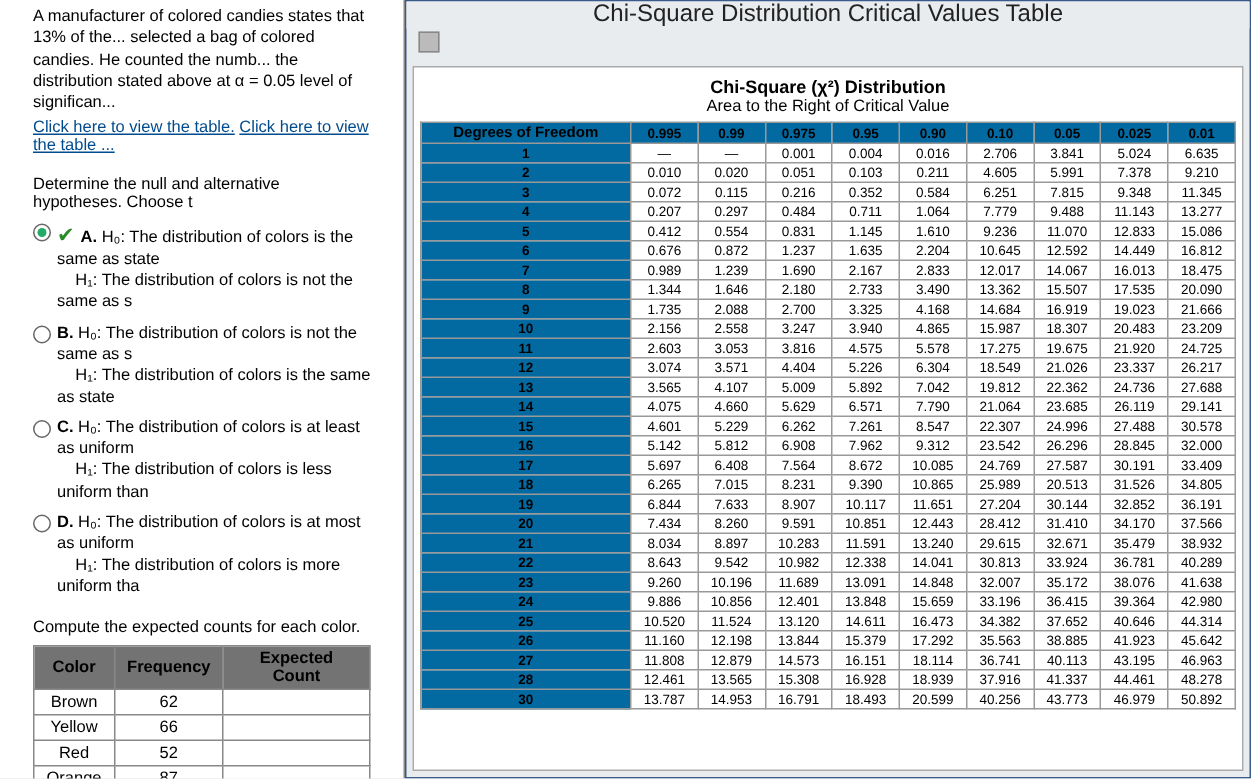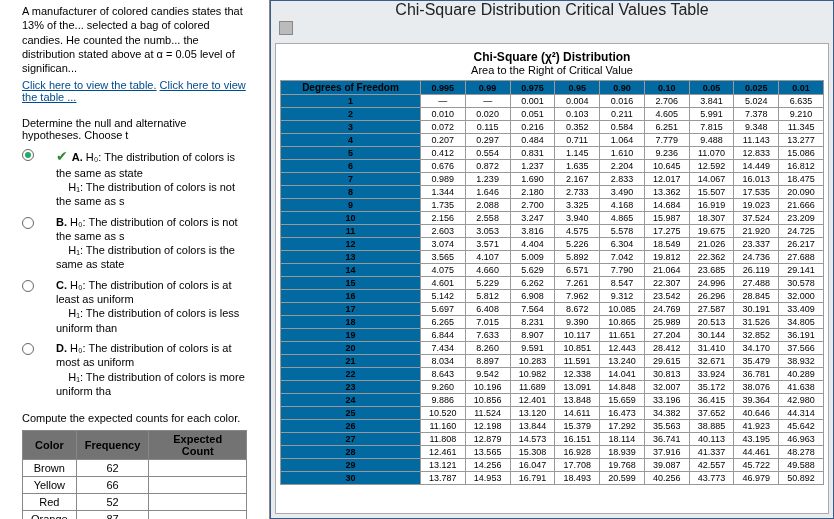--- a/index.html
+++ b/index.html
@@ -17,21 +17,21 @@
     left: 0; top: 0;
     width: 270px;
     height: 519px;
     background: #fff;
     padding: 4px 22px;
     border-right: 1px solid #888;
   }
   .question-text { font-size: 11px; line-height: 1.3; margin-bottom: 4px; }
   .link { color: #004b8d; text-decoration: underline; cursor: pointer; }
   .section { margin-top: 14px; font-size: 11px; }
-  .choice { display: flex; align-items: flex-start; gap: 22px; margin: 6px 0; }
+  .choice { display: flex; align-items: flex-start; gap: 4px; margin: 6px 0; }
   .radio { width: 12px; height: 12px; border: 1px solid #666; border-radius: 50%; flex-shrink: 0; margin-top: 2px; display:flex; align-items:center; justify-content:center; }
   .radio.filled::after { content:""; width:6px; height:6px; background:#2a6; border-radius:50%; display:block; }
   .check::before { content:"✔"; color:#2a8a2a; font-size:14px; margin-right:4px; }
   .hypo { font-size: 11px; line-height:1.3; }
   .freq-table { margin-top:6px; border-collapse: collapse; font-size:11px; }
   .freq-table th, .freq-table td { border:1px solid #888; padding:2px 8px; text-align:center; }
   .freq-table th { background:#737373; }
 
   .popup {
     position: absolute;
@@ -267,21 +267,21 @@
           </tr>
           <tr>
             <th>10</th>
             <td>2.156</td>
             <td>2.558</td>
             <td>3.247</td>
             <td>3.940</td>
             <td>4.865</td>
             <td>15.987</td>
             <td>18.307</td>
-            <td>37.524</td>
+            <td>20.483</td>
             <td>23.209</td>
           </tr>
           <tr>
             <th>11</th>
             <td>2.603</td>
             <td>3.053</td>
             <td>3.816</td>
             <td>4.575</td>
             <td>5.578</td>
             <td>17.275</td>
@@ -487,32 +487,20 @@
             <td>13.565</td>
             <td>15.308</td>
             <td>16.928</td>
             <td>18.939</td>
             <td>37.916</td>
             <td>41.337</td>
             <td>44.461</td>
             <td>48.278</td>
           </tr>
           <tr>
-            <th>29</th>
-            <td>13.121</td>
-            <td>14.256</td>
-            <td>16.047</td>
-            <td>17.708</td>
-            <td>19.768</td>
-            <td>39.087</td>
-            <td>42.557</td>
-            <td>45.722</td>
-            <td>49.588</td>
-          </tr>
-          <tr>
             <th>30</th>
             <td>13.787</td>
             <td>14.953</td>
             <td>16.791</td>
             <td>18.493</td>
             <td>20.599</td>
             <td>40.256</td>
             <td>43.773</td>
             <td>46.979</td>
             <td>50.892</td>

